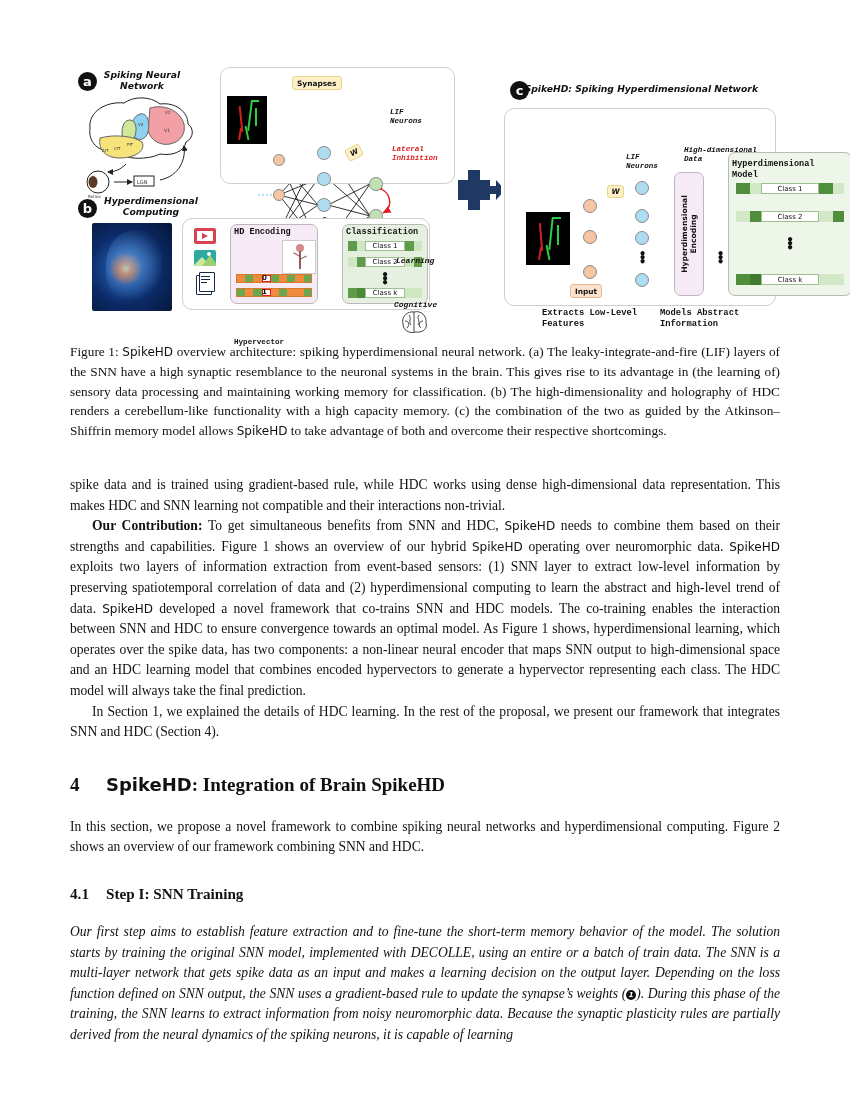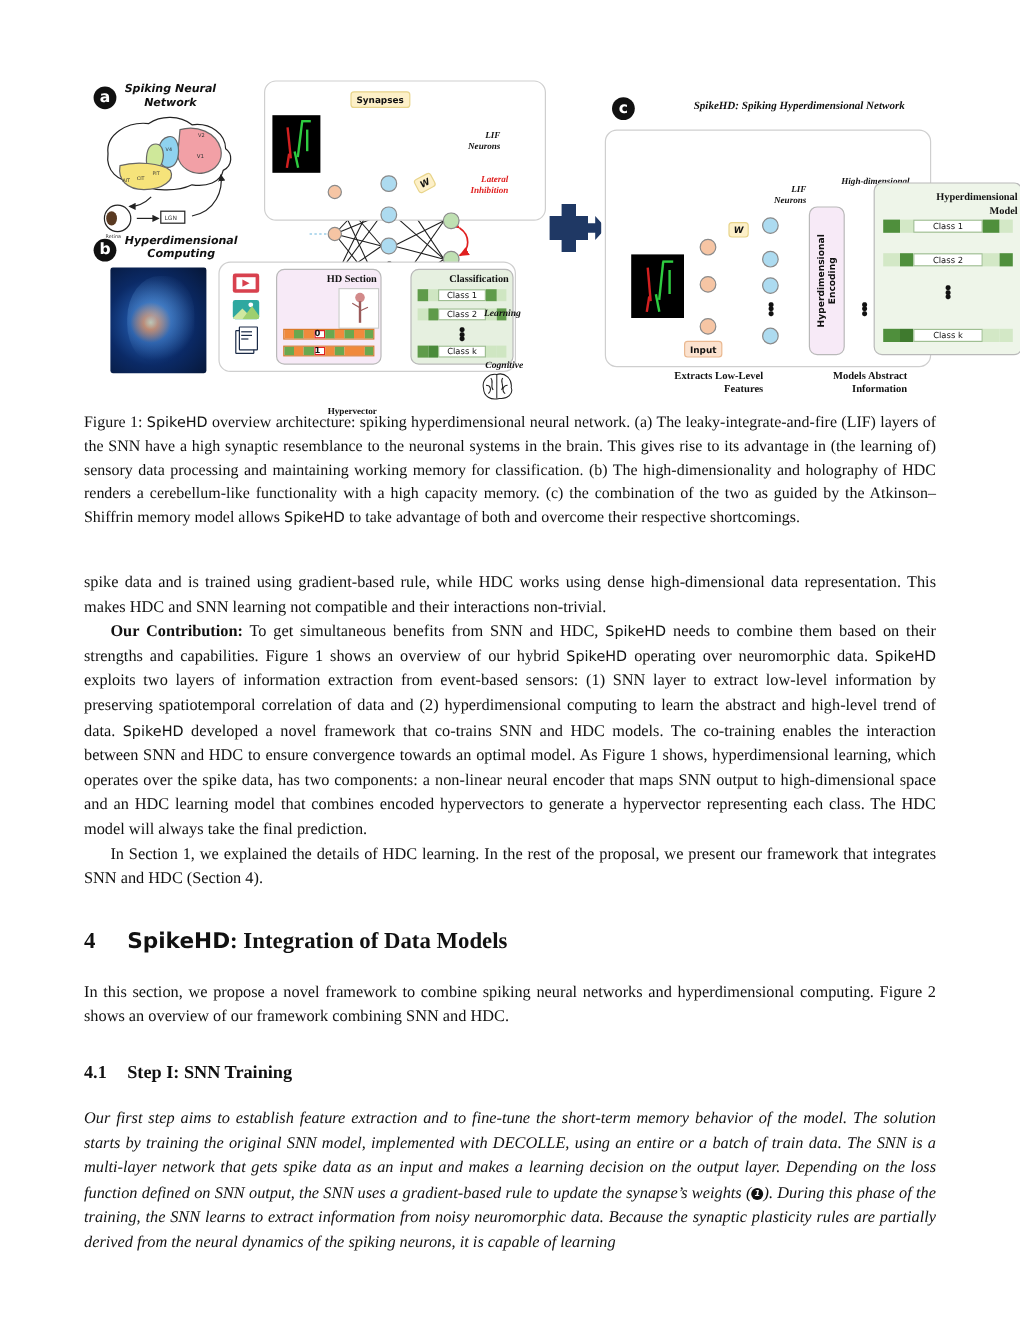--- a/index.html
+++ b/index.html
@@ -42,23 +42,23 @@
   }
   .panel-title{
     position:absolute;
     font-family:"DejaVu Sans", sans-serif;
     font-style:italic;font-weight:bold;
     font-size:9.2px;line-height:11px;
     color:#111;text-align:center;
   }
   .lbl{
     position:absolute;
-    font-family:Liberation Serif, serif;
+    font-family:Liberation Mono, monospace;
     font-weight:bold;font-size:7.6px;
-    color:#111;line-height:9px;text-align:right;
+    color:#111;line-height:9px;text-align:left;
     white-space:nowrap;
   }
   .lbl.ital{font-style:italic;}
   .tagbox{
     position:absolute;
     font-family:"DejaVu Sans", sans-serif;
     font-weight:bold;font-size:7.4px;
     padding:1.5px 4px;border-radius:3px;
     line-height:9px;white-space:nowrap;
   }
@@ -343,21 +343,21 @@
     </div>
     <div style="position:absolute;left:126px;top:212px;width:18px;height:22px;">
       <div style="position:absolute;left:0;top:3px;width:14px;height:18px;background:#fff;border:1.2px solid #1a2a46;border-radius:1px;"></div>
       <div style="position:absolute;left:3px;top:0;width:14px;height:18px;background:#fff;border:1.2px solid #1a2a46;border-radius:1px;"></div>
       <div style="position:absolute;left:5px;top:4px;width:9px;height:1.3px;background:#1a2a46;"></div>
       <div style="position:absolute;left:5px;top:7px;width:9px;height:1.3px;background:#1a2a46;"></div>
       <div style="position:absolute;left:5px;top:10px;width:6px;height:1.3px;background:#1a2a46;"></div>
     </div>
 
     <div class="hdbox hd-pink" style="left:160px;top:164px;width:88px;height:80px;"></div>
-    <div class="lbl" style="left:164px;top:168px;width:80px;font-size:8.6px;">HD Section</div>
+    <div class="lbl" style="left:164px;top:168px;width:80px;font-size:8.6px;">HD Encoding</div>
     <div class="imgblk" style="left:212px;top:180px;width:32px;height:32px;background:#fff;border:1px solid #ccc;">
       <div style="position:absolute;left:13px;top:3px;width:8px;height:8px;border-radius:50%;background:#d28a8a;"></div>
       <div style="position:absolute;left:16px;top:10px;width:1.5px;height:18px;background:#9a5a5a;"></div>
       <div style="position:absolute;left:10px;top:13px;width:7px;height:1.2px;background:#9a5a5a;transform:rotate(30deg);"></div>
       <div style="position:absolute;left:17px;top:16px;width:7px;height:1.2px;background:#9a5a5a;transform:rotate(-25deg);"></div>
     </div>
     <div class="hv" style="left:166px;top:214px;width:76px;height:9px;border:1px solid #d8792b;">
       <i style="width:11%;background:#f08a3c;"></i>
         <i style="width:11%;background:#6aa84f;"></i>
       <i style="width:12%;background:#f08a3c;"></i>
@@ -415,21 +415,21 @@
     <div class="lbl ital" style="left:326px;top:196px;width:38px;font-size:8px;">Learning</div>
     <div class="lbl ital" style="left:324px;top:240px;width:42px;font-size:8px;">Cognitive</div>
 
     <div class="plusblock" style="left:385px;top:100px;width:46px;height:56px;">
       <svg width="46" height="56" viewBox="0 0 46 56">
         <path d="M3,16 h10 V6 h12 v10 h10 v6 h6 l0,-6 l9,10 l-9,10 l0,-6 h-6 v6 h-10 v10 h-12 V36 H3 Z" fill="#1f3864" transform="translate(0,4)"></path>
       </svg>
     </div>
 
     <div class="circ-label" style="left:440px;top:21px;">c</div>
-    <div class="panel-title" style="left:476px;top:23px;width:240px;text-align:center;font-family:Liberation Serif, serif;">SpikeHD: Spiking Hyperdimensional Network</div>
+    <div class="panel-title" style="left:448px;top:23px;width:240px;text-align:right;">SpikeHD: Spiking Hyperdimensional Network</div>
     <div class="panel-box" style="left:434px;top:48px;width:272px;height:198px;"></div>
 
     <div class="imgblk" style="left:456px;top:152px;width:44px;height:53px;">
       <div class="g1" style="left:24px;top:6px;width:2px;height:32px;transform:rotate(6deg);"></div>
       <div class="g1" style="left:26px;top:5px;width:9px;height:2px;"></div>
       <div class="g1" style="left:21px;top:33px;width:2px;height:15px;transform:rotate(-11deg);"></div>
       <div class="r1" style="left:14px;top:11px;width:2px;height:28px;transform:rotate(-5deg);"></div>
       <div class="r1" style="left:13px;top:35px;width:2px;height:13px;transform:rotate(9deg);"></div>
       <div class="g1" style="left:31px;top:13px;width:1.5px;height:20px;"></div>
     </div>
@@ -506,21 +506,21 @@
 
   <p class="body ind">
     <b>Our Contribution:</b><span> To get simultaneous benefits from SNN and HDC, </span><span class="sans">SpikeHD</span><span> needs to combine them based on their strengths and capabilities. Figure 1 shows an overview of our hybrid </span><span class="sans">SpikeHD</span><span> operating over neuromorphic data. </span><span class="sans">SpikeHD</span><span> exploits two layers of information extraction from event-based sensors: (1) SNN layer to extract low-level information by preserving spatiotemporal correlation of data and (2) hyperdimensional computing to learn the abstract and high-level trend of data. </span><span class="sans">SpikeHD</span><span> developed a novel framework that co-trains SNN and HDC models. The co-training enables the interaction between SNN and HDC to ensure convergence towards an optimal model. As Figure 1 shows, hyperdimensional learning, which operates over the spike data, has two components: a non-linear neural encoder that maps SNN output to high-dimensional space and an HDC learning model that combines encoded hypervectors to generate a hypervector representing each class. The HDC model will always take the final prediction.</span>
   </p>
 
   <p class="body ind">
     <span>In Section 1, we explained the details of HDC learning. In the rest of the proposal, we present our framework that integrates SNN and HDC (Section 4).</span>
   </p>
 
   <h2 class="sec">
-    <span class="num">4</span><span class="sans" style="font-size:18px;font-weight:bold;">SpikeHD</span><span>: Integration of Data Models</span>
+    <span class="num">4</span><span class="sans" style="font-size:18px;font-weight:bold;">SpikeHD</span><span>: Integration of Brain SpikeHD</span>
   </h2>
 
   <p class="body" style="margin-top:20px;">
     <span>In this section, we propose a novel framework to combine spiking neural networks and hyperdimensional computing. Figure 2 shows an overview of our framework combining SNN and HDC.</span>
   </p>
 
   <h3 class="sub">
     <span class="num">4.1</span><span>Step I: SNN Training</span>
   </h3>
 

